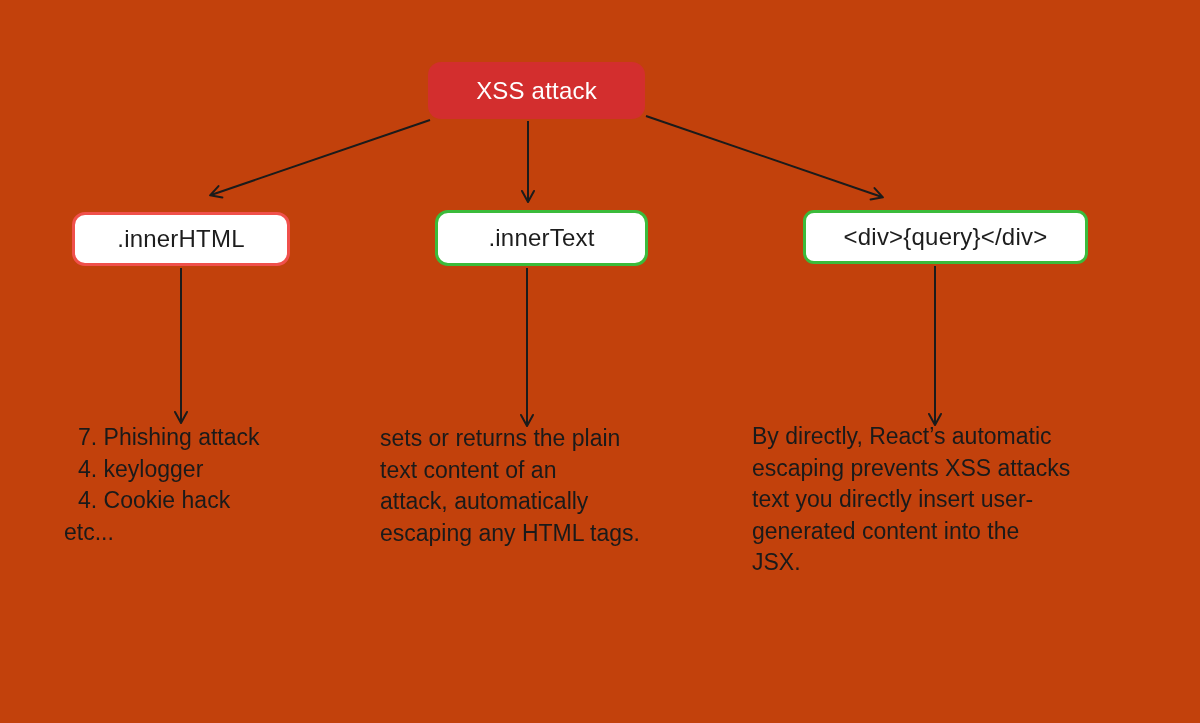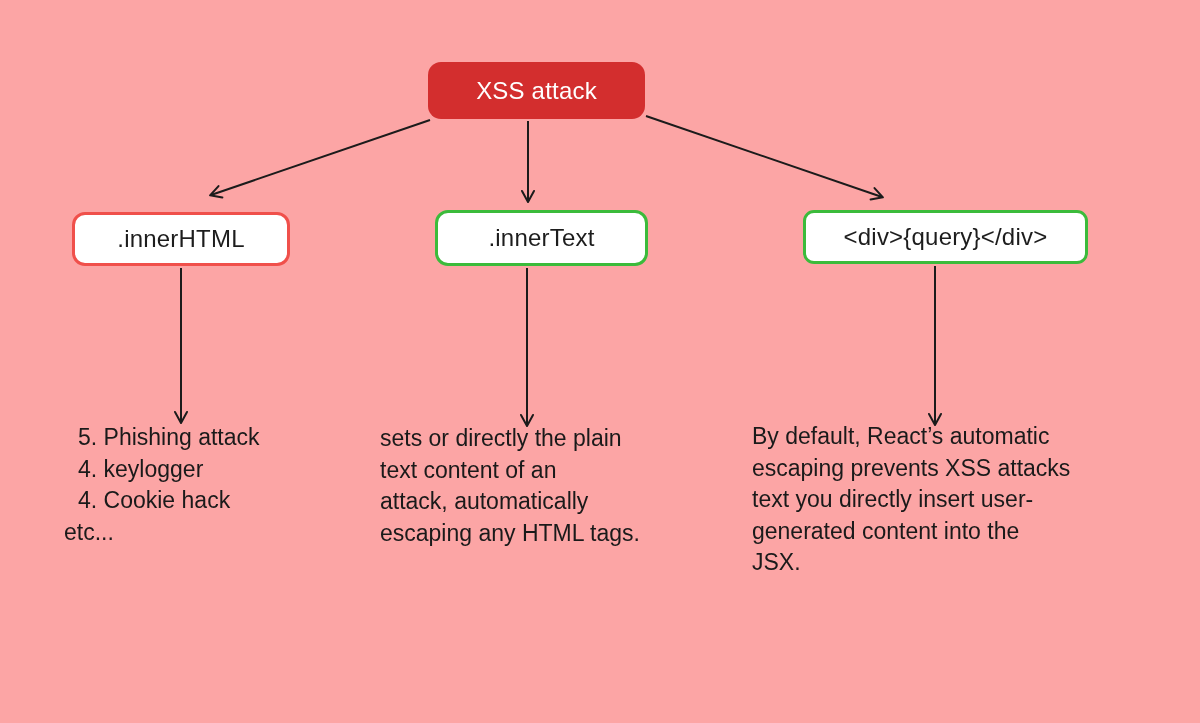--- a/index.html
+++ b/index.html
@@ -3,21 +3,21 @@
 <meta charset="utf-8">
 <style>
   html,body{margin:0;padding:0;}
   body{
     font-family:"Liberation Sans","DejaVu Sans",sans-serif;
     background:#ffffff;
   }
   .canvas{
     position:relative;
     width:1200px;height:723px;
-    background:#fca5a5;
+    background:#c2410c;
     overflow:hidden;
   }
   .arrow-layer{
     position:absolute;left:0;top:0;width:1200px;height:723px;
     pointer-events:none;
   }
   .node{
     position:absolute;
     display:flex;align-items:center;justify-content:center;
     box-sizing:border-box;
@@ -81,34 +81,34 @@
 
   <div class="node child safe innertext">
     <span>.innerText</span>
   </div>
 
   <div class="node child safe jsxquery">
     <span>&lt;div&gt;{query}&lt;/div&gt;</span>
   </div>
 
   <div class="note n1">
-    <div class="line indent">5. Phishing attack</div>
+    <div class="line indent">7. Phishing attack</div>
     <div class="line indent">4. keylogger</div>
     <div class="line indent">4. Cookie hack</div>
     <div class="line">etc...</div>
   </div>
 
   <div class="note n2">
-    <div class="line">sets or directly the plain</div>
+    <div class="line">sets or returns the plain</div>
     <div class="line">text content of an</div>
     <div class="line">attack, automatically</div>
     <div class="line">escaping any HTML tags.</div>
   </div>
 
   <div class="note n3">
-    <div class="line">By default, React’s automatic</div>
+    <div class="line">By directly, React’s automatic</div>
     <div class="line">escaping prevents XSS attacks</div>
     <div class="line">text you directly insert user-</div>
     <div class="line">generated content into the</div>
     <div class="line">JSX.</div>
   </div>
 
 </div>
 
 </body></html>

